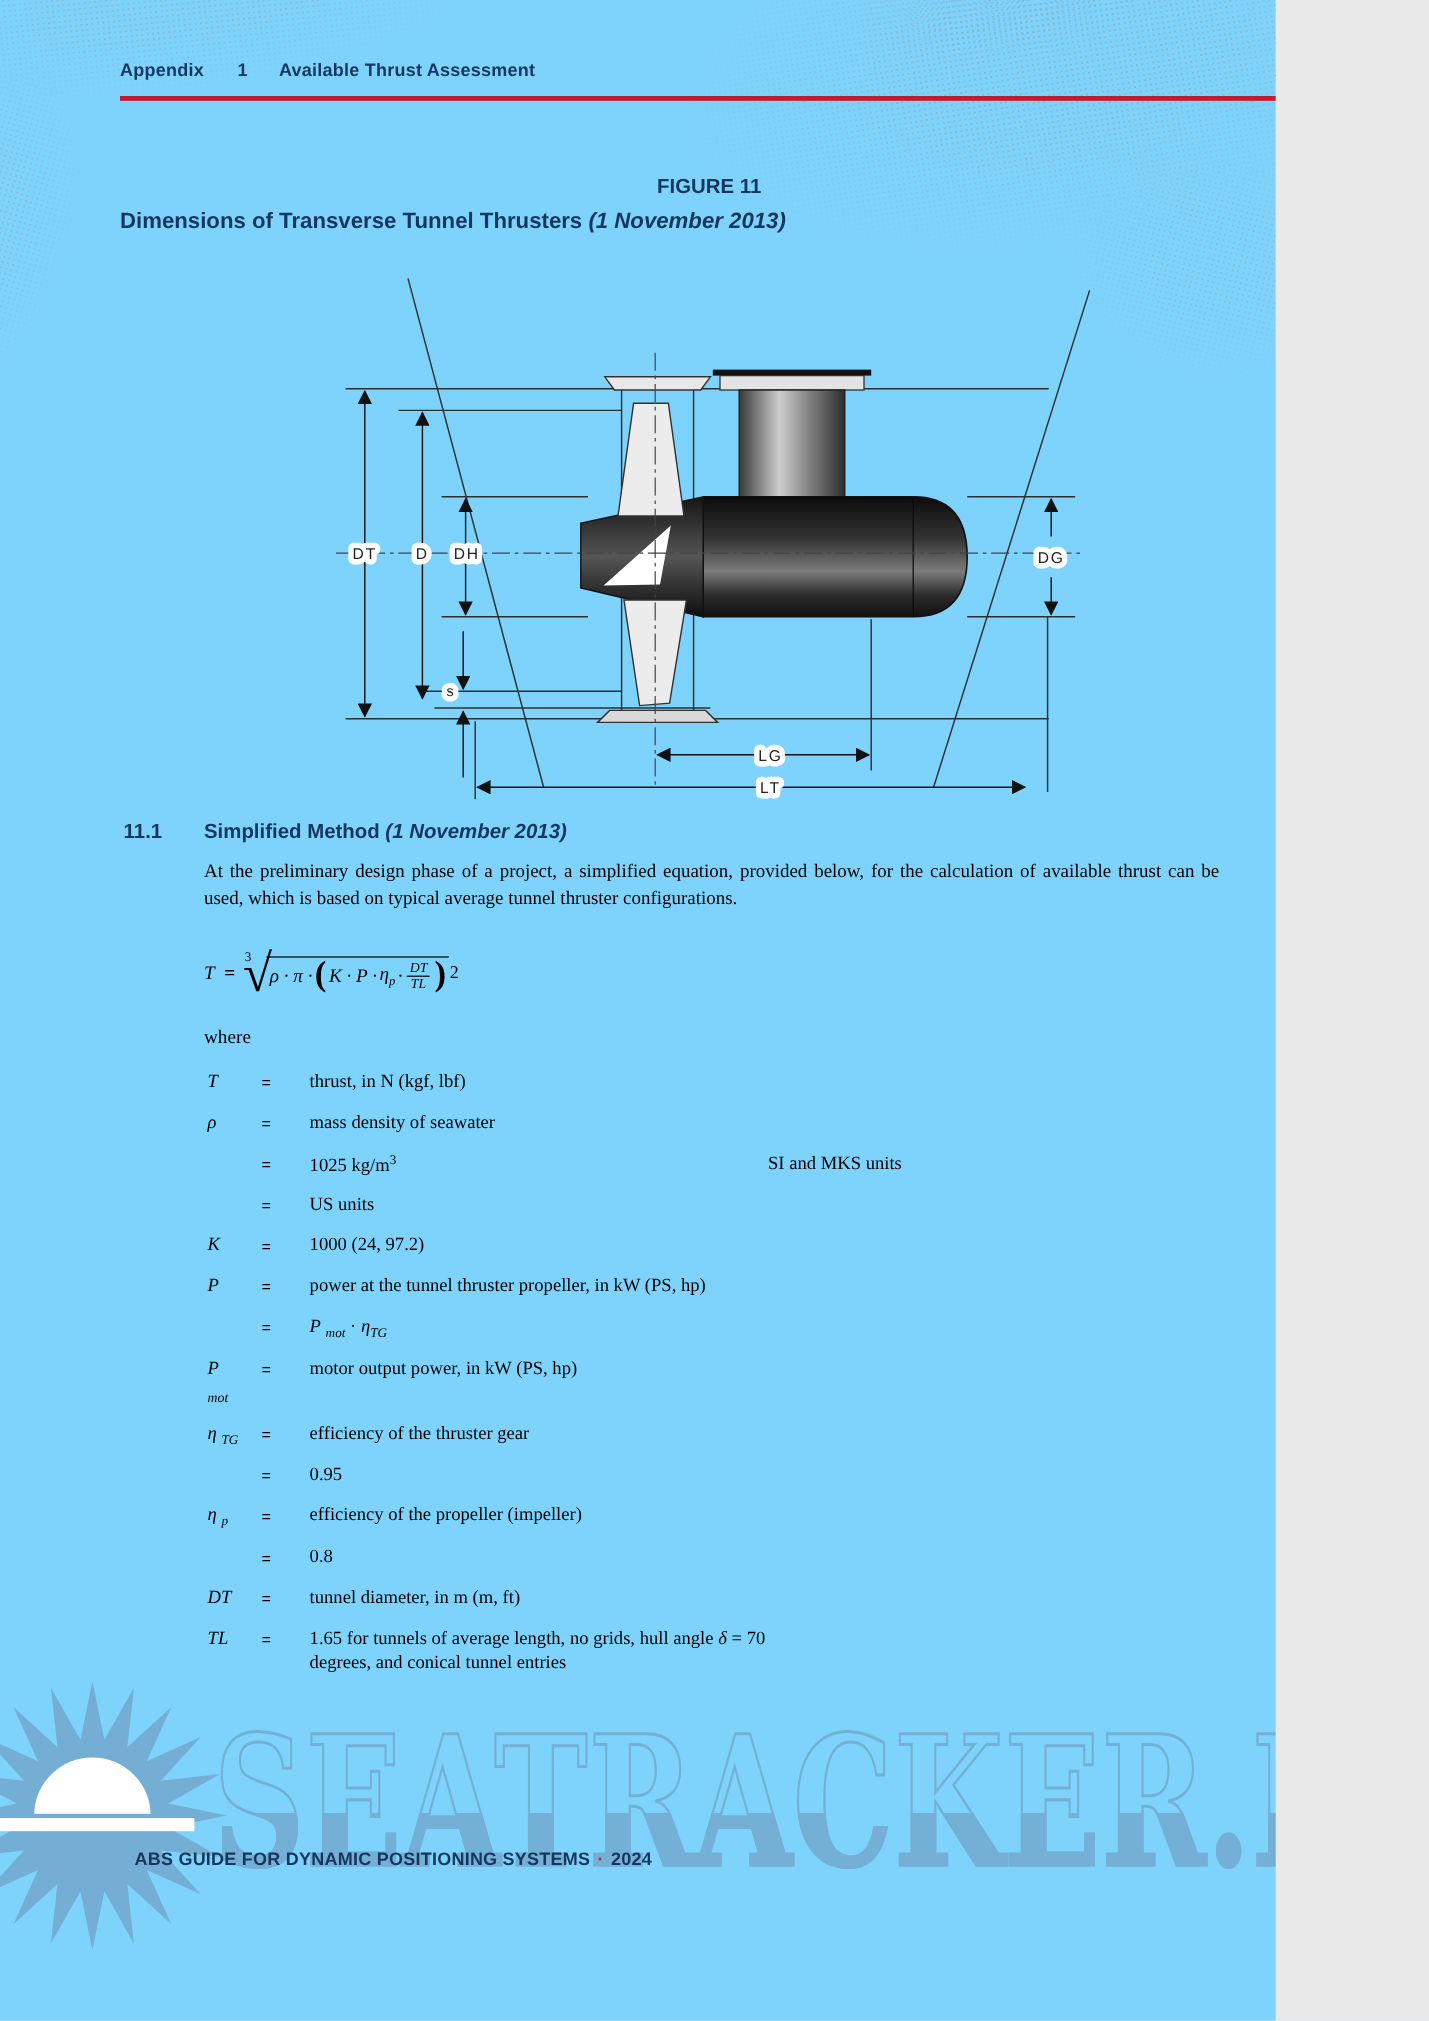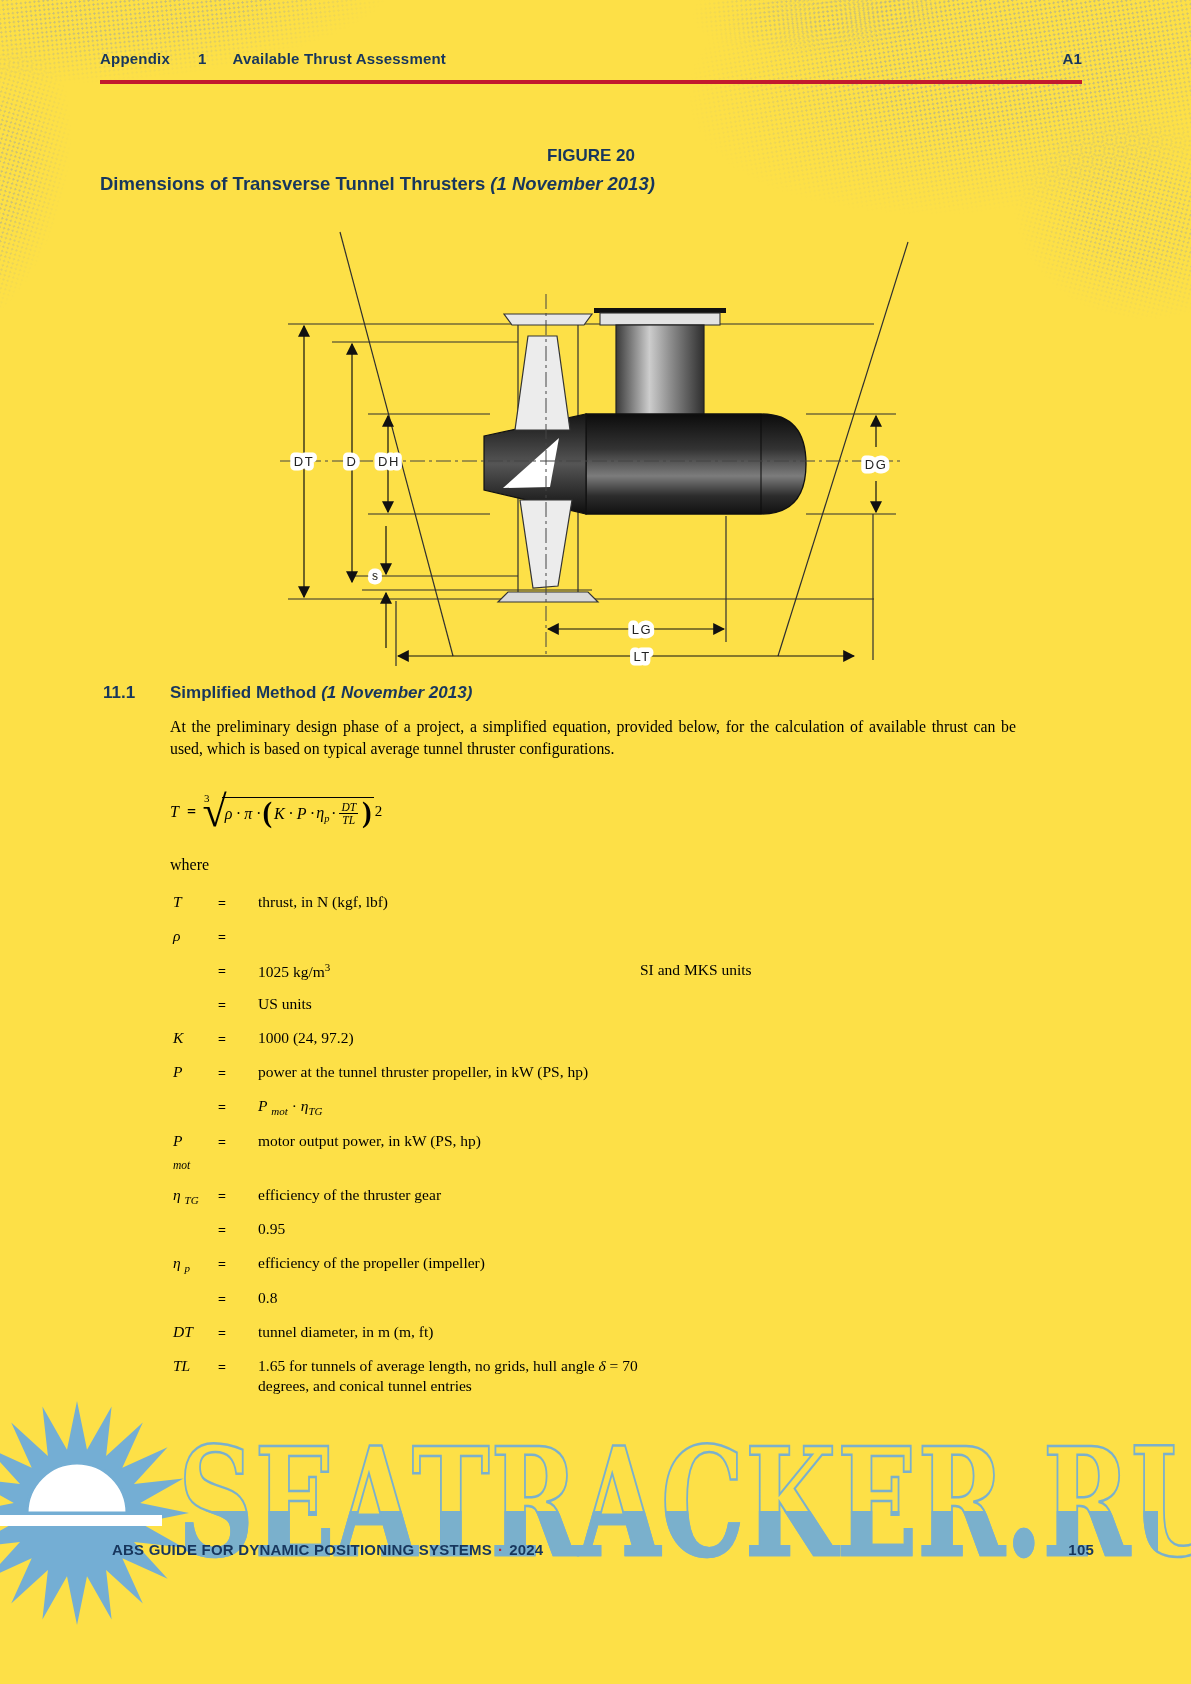--- a/index.html
+++ b/index.html
@@ -1,16 +1,16 @@
 <!DOCTYPE html>
 <html><head>
 <meta charset="utf-8">
 <style>
   html,body{margin:0;padding:0;background:#e9e9e9;}
-  .page{position:relative;width:1191px;height:1684px;background:#fde047;overflow:hidden;
+  .page{position:relative;width:1063px;height:1684px;background:#7dd3fc;overflow:hidden;
         font-family:"Liberation Serif",serif;color:#000;}
   
   .dots{position:absolute;
         background-image:radial-gradient(circle,#939da8 0.9px,transparent 1.05px);
         background-size:4.5px 4.5px;border-radius:50%;
         -webkit-mask-image:radial-gradient(ellipse at 50% 50%,#000 28%,transparent 70%);
         mask-image:radial-gradient(ellipse at 50% 50%,#000 28%,transparent 70%);}
   .dots-tl{left:-120px;top:-70px;width:520px;height:150px;transform:rotate(-6deg);opacity:.5;}
   .dots-left{left:-95px;top:30px;width:160px;height:310px;transform:rotate(16deg);opacity:.45;}
   .dots-tc{left:690px;top:-45px;width:280px;height:100px;transform:rotate(-5deg);opacity:.4;}
@@ -100,21 +100,21 @@
 
   <div class="hdr">
     <span>Appendix</span>
     <span class="num">1</span>
     <span>Available Thrust Assessment</span>
     <span class="sp"></span>
     <span>A1</span>
   </div>
   <div class="rule"></div>
 
-  <div class="figlabel">FIGURE 20</div>
+  <div class="figlabel">FIGURE 11</div>
   <div class="figtitle">
     <span>Dimensions of Transverse Tunnel Thrusters</span>
     <span class="itnote"> <span>(1 November 2013)</span></span>
   </div>
 
   <svg class="diagram" viewBox="0 0 680 450">
     <defs>
       <marker id="ah" viewBox="0 0 10 10" refX="9" refY="5" markerWidth="10" markerHeight="10" orient="auto-start-reverse">
         <path d="M0,0 L10,5 L0,10 z" fill="#111"></path>
       </marker>
@@ -241,20 +241,21 @@
   <div class="defs">
       <div class="def-row">
         <div class="def-sym"><i>T</i></div>
         <div class="def-eq">=</div>
         <div class="def-desc">thrust, in N (kgf, lbf)</div>
         <div class="def-note"></div>
       </div>
       <div class="def-row">
         <div class="def-sym"><i>ρ</i></div>
         <div class="def-eq">=</div>
+        <div class="def-desc">mass density of seawater</div>
         <div class="def-note"></div>
       </div>
       <div class="def-row">
         <div class="def-sym"></div>
         <div class="def-eq">=</div>
         <div class="def-desc">1025 kg/m<sup>3</sup></div>
         <div class="def-note">SI and MKS units</div>
       </div>
       <div class="def-row">
         <div class="def-sym"></div>

